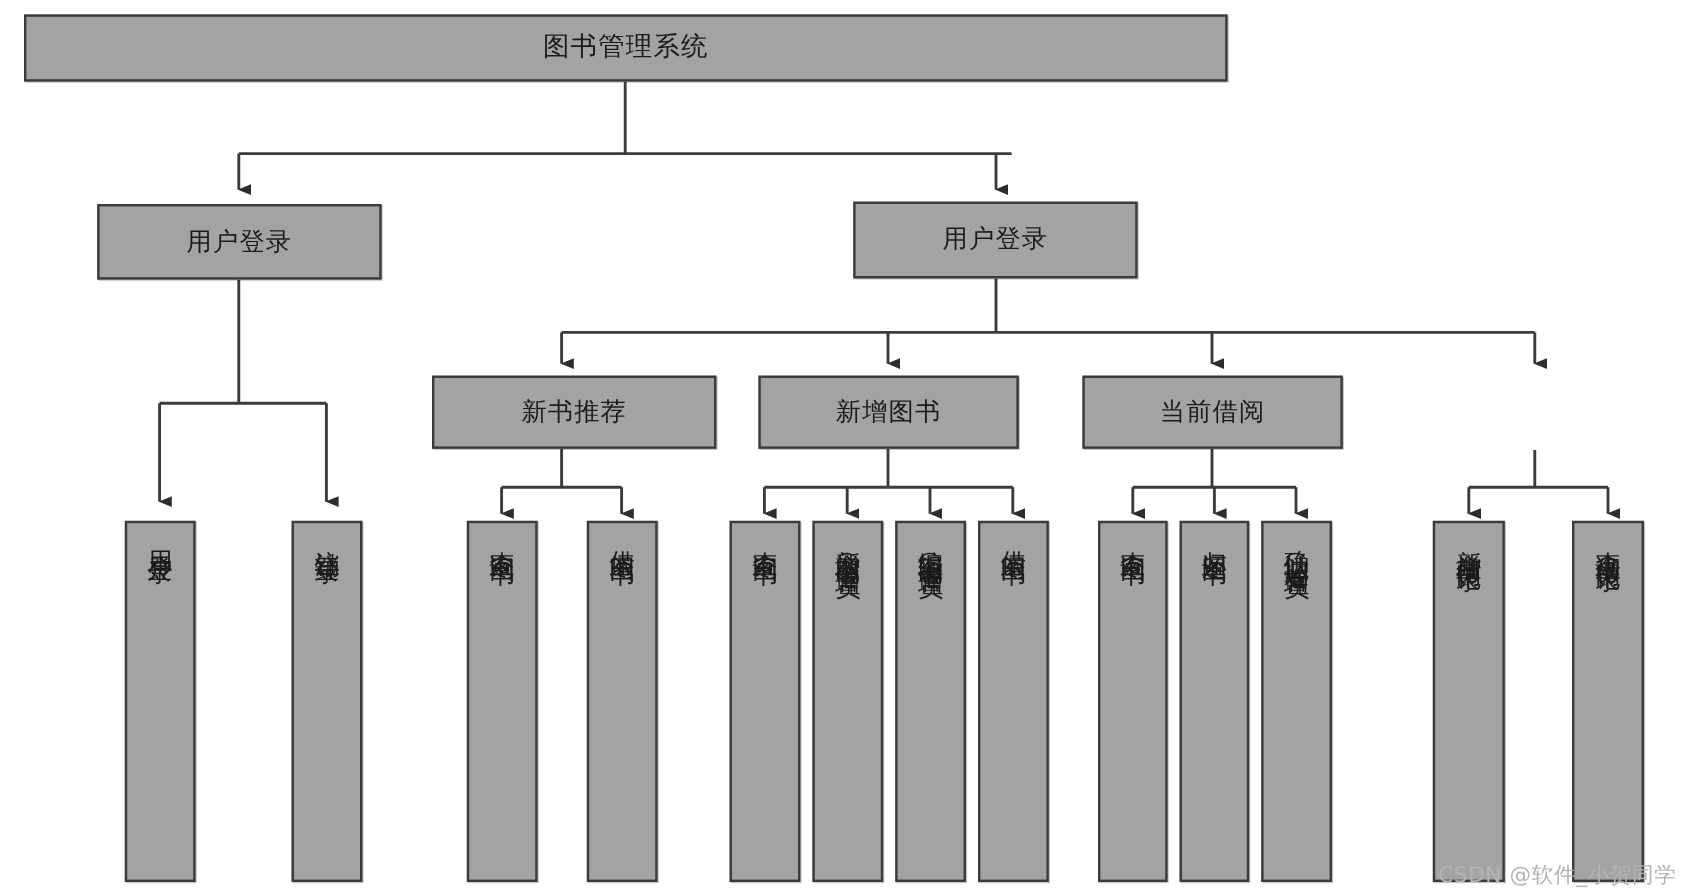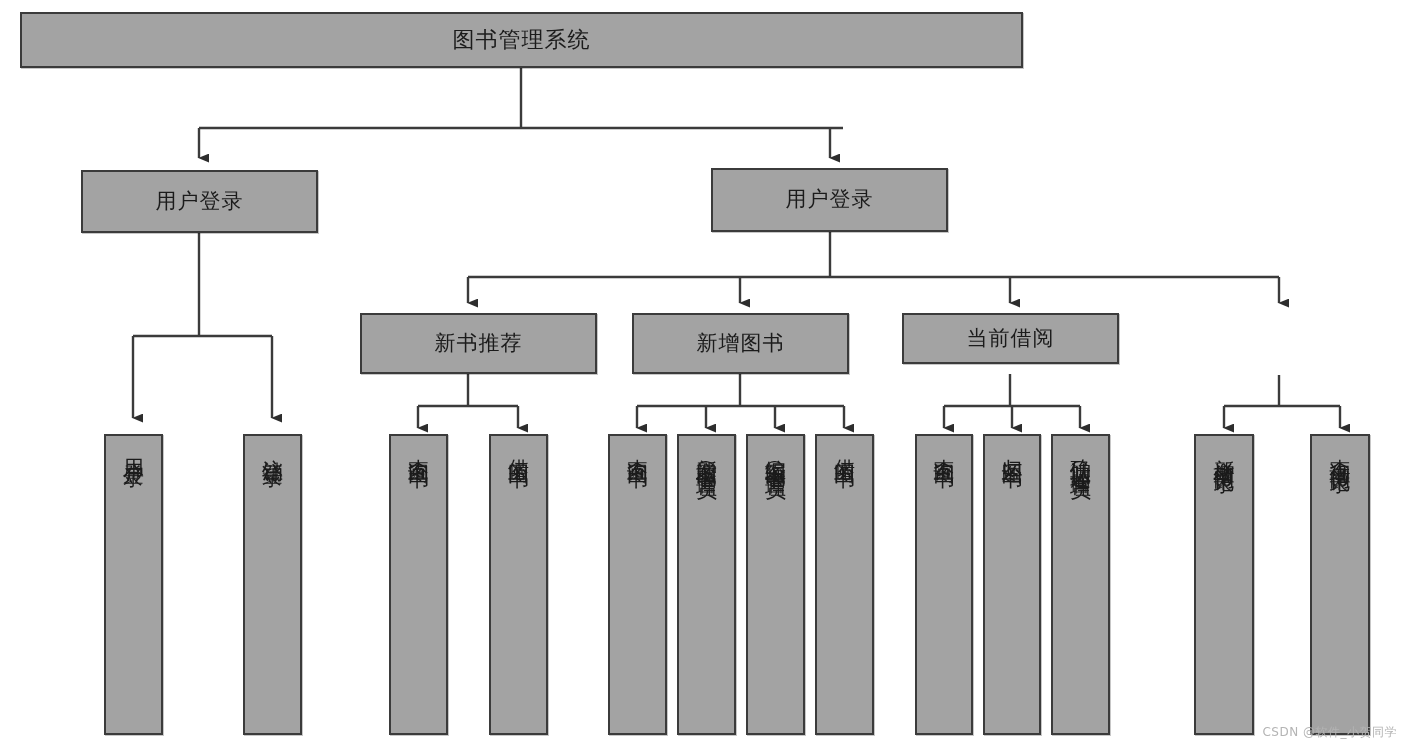--- a/index.html
+++ b/index.html
@@ -60,21 +60,21 @@
     text-orientation: upright;
     font-size: 21px;
     line-height: 1.05;
     letter-spacing: 3px;
     white-space: nowrap;
   }
   #watermark {
     position: absolute;
     right: 8px;
     bottom: 6px;
-    font-size: 12px;
+    font-size: 18px;
     color: #b4b4b4;
     letter-spacing: 0.5px;
     z-index: 5;
     white-space: nowrap;
   }
 </style>
 </head>
 <body>
 
 <div id="diagram-root">
@@ -139,21 +139,21 @@
   <div class="node horiz" style="left:711px; top:168px; width:237px; height:64px;">
     <span class="node-label">用户登录</span>
   </div>
 
   <div class="node horiz" style="left:360px; top:313px; width:237px; height:61px;">
     <span class="node-label">新书推荐</span>
   </div>
   <div class="node horiz" style="left:632px; top:313px; width:217px; height:61px;">
     <span class="node-label">新增图书</span>
   </div>
-  <div class="node horiz" style="left:902px; top:313px; width:217px; height:51px;">
+  <div class="node horiz" style="left:902px; top:313px; width:217px; height:61px;">
     <span class="node-label">当前借阅</span>
   </div>
 
   <div class="node vert" style="left:104px; top:434px; width:59px; height:301px;">
     <span class="node-label">用户登录</span>
   </div>
   <div class="node vert" style="left:243px; top:434px; width:59px; height:301px;">
     <span class="node-label">注销登录</span>
   </div>
 

